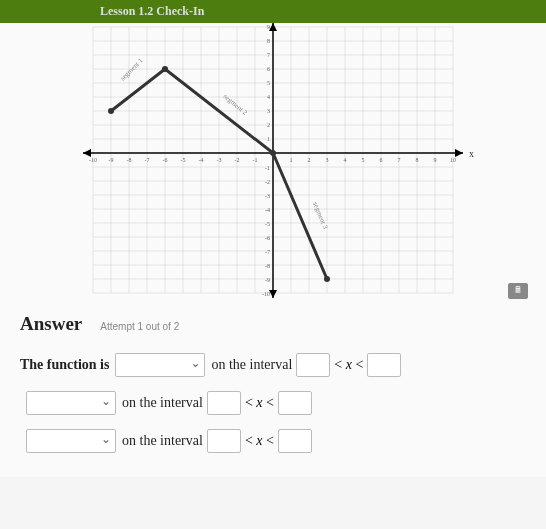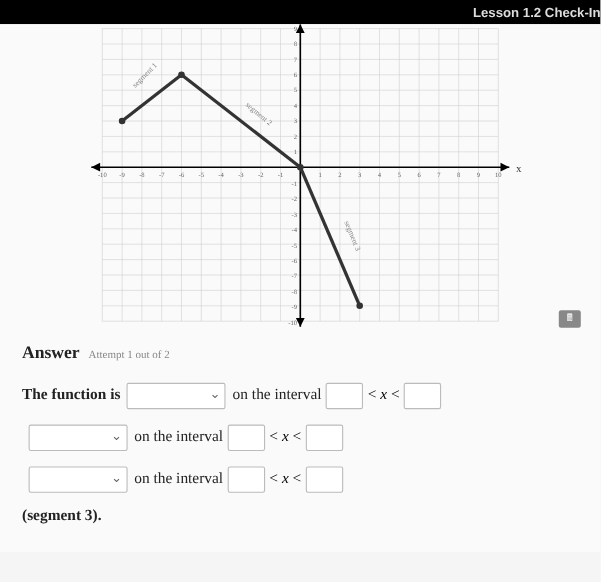--- a/index.html
+++ b/index.html
@@ -5,27 +5,26 @@
     * { box-sizing: border-box; margin: 0; padding: 0; }
     body {
       width: 546px;
       height: 529px;
       background: #f5f5f5;
       font-family: Georgia, serif;
       overflow: hidden;
       position: relative;
     }
     .header {
-      background: #000000;
+      background: #4d7c0f;
       color: #ddd;
       padding: 4px 0 4px 100px;
       font-size: 12px;
       font-weight: bold;
-      font-family: Liberation Sans, sans-serif;
-      text-align: right;
+      font-family: Liberation Serif, serif;
     }
     .graph-area {
       background: #fafafa;
       padding: 0 20px;
       display: flex;
       justify-content: center;
       height: 280px;
       position: relative;
     }
     .graph-svg {
@@ -33,28 +32,28 @@
       height: 280px;
     }
     .answer-section {
       padding: 10px 20px;
       background: #fafafa;
       position: relative;
     }
     .answer-label {
       font-weight: bold;
       font-family: Georgia, serif;
-      font-size: 16px;
+      font-size: 19px;
       color: #222;
     }
     .attempt-text {
-      font-family: Liberation Serif, serif;
+      font-family: Liberation Sans, sans-serif;
       font-size: 10px;
       color: #888;
-      margin-left: 4px;
+      margin-left: 14px;
     }
     .answer-lines {
       margin-top: 18px;
       text-align: right;
     }
     .line {
       display: flex;
       align-items: center;
       margin-bottom: 14px;
       flex-wrap: nowrap;
@@ -263,18 +262,15 @@
     </div>
 
     <div class="line">
       <div class="dropdown"></div>
       <span class="line-text">on the interval</span>
       <div class="num-input"></div>
       <span class="math"><span class="lt">&lt;</span> <span>x</span> <span class="lt">&lt;</span></span>
       <div class="num-input"></div>
     </div>
 
-    <div class="line">
-      <span class="line-text bold">(segment 3).</span>
-    </div>
 
   </div>
 </div>
 
 </body></html>

